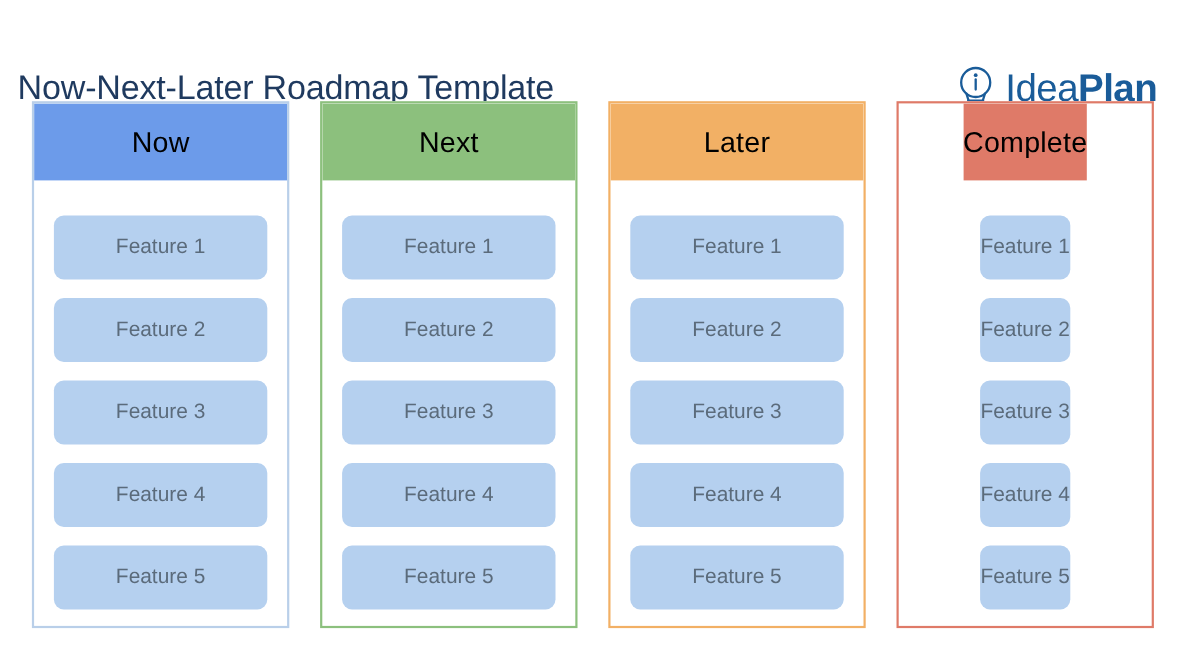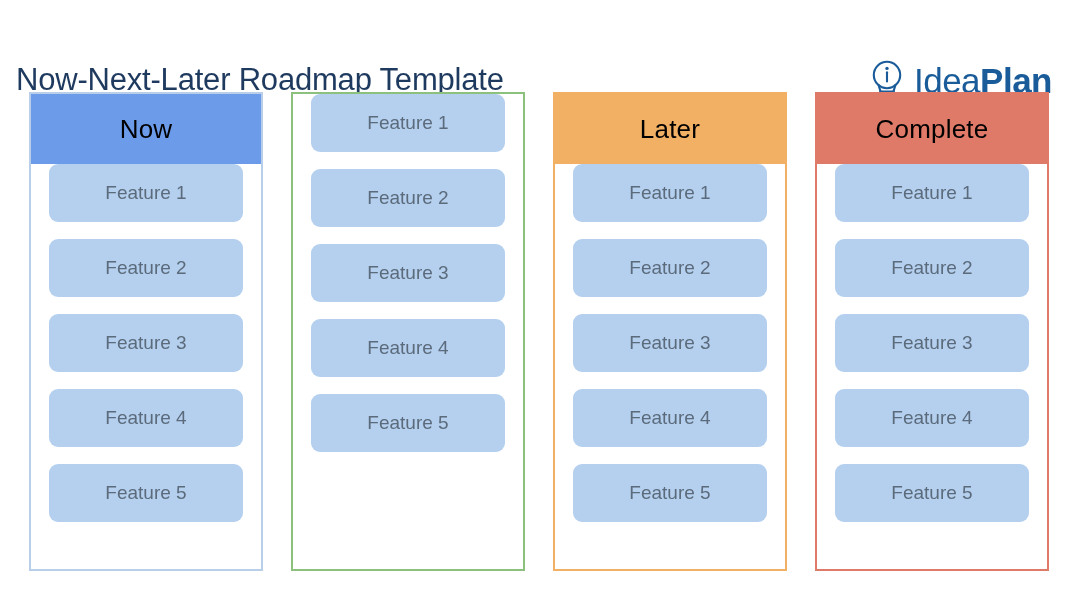--- a/index.html
+++ b/index.html
@@ -90,21 +90,21 @@
     align-items: center;
     justify-content: center;
     color: #000000;
     font-size: 26px;
     font-weight: 400;
     letter-spacing: 0.2px;
   }
 
   .column-body {
     flex: 1 1 auto;
-    padding: 0 18px 20px 18px;
+    padding: 32px 18px 20px 18px;
     display: flex;
     flex-direction: column;
     gap: 17px;
   }
 
   .feature-card {
     height: 58px;
     flex: 0 0 58px;
     background: #b5d0ef;
     border-radius: 9px;
@@ -169,20 +169,23 @@
       <div class="feature-card" style="background: rgb(181, 208, 239); color: rgb(91, 107, 123);">
           <span>Feature 4</span>
         </div>
       <div class="feature-card" style="background: rgb(181, 208, 239); color: rgb(91, 107, 123);">
           <span>Feature 5</span>
         </div>
     </div>
   </div>
 
   <div class="roadmap-column col-next" style="border-color: rgb(140, 192, 125);">
+    <div class="column-header" style="background: rgb(140, 192, 125);">
+      <span>Next</span>
+    </div>
     <div class="column-body">
       <div class="feature-card" style="background: rgb(181, 208, 239); color: rgb(91, 107, 123);">
           <span>Feature 1</span>
         </div>
       <div class="feature-card" style="background: rgb(181, 208, 239); color: rgb(91, 107, 123);">
           <span>Feature 2</span>
         </div>
       <div class="feature-card" style="background: rgb(181, 208, 239); color: rgb(91, 107, 123);">
           <span>Feature 3</span>
         </div>
@@ -211,21 +214,21 @@
         </div>
       <div class="feature-card" style="background: rgb(181, 208, 239); color: rgb(91, 107, 123);">
           <span>Feature 4</span>
         </div>
       <div class="feature-card" style="background: rgb(181, 208, 239); color: rgb(91, 107, 123);">
           <span>Feature 5</span>
         </div>
     </div>
   </div>
 
-  <div class="roadmap-column col-complete" style="border-color: rgb(223, 122, 104);">
+  <div class="roadmap-column col-complete" style="border-color: rgb(223, 122, 104); align-items: center;">
     <div class="column-header" style="background: rgb(223, 122, 104);">
       <span>Complete</span>
     </div>
     <div class="column-body">
       <div class="feature-card" style="background: rgb(181, 208, 239); color: rgb(91, 107, 123);">
           <span>Feature 1</span>
         </div>
       <div class="feature-card" style="background: rgb(181, 208, 239); color: rgb(91, 107, 123);">
           <span>Feature 2</span>
         </div>

